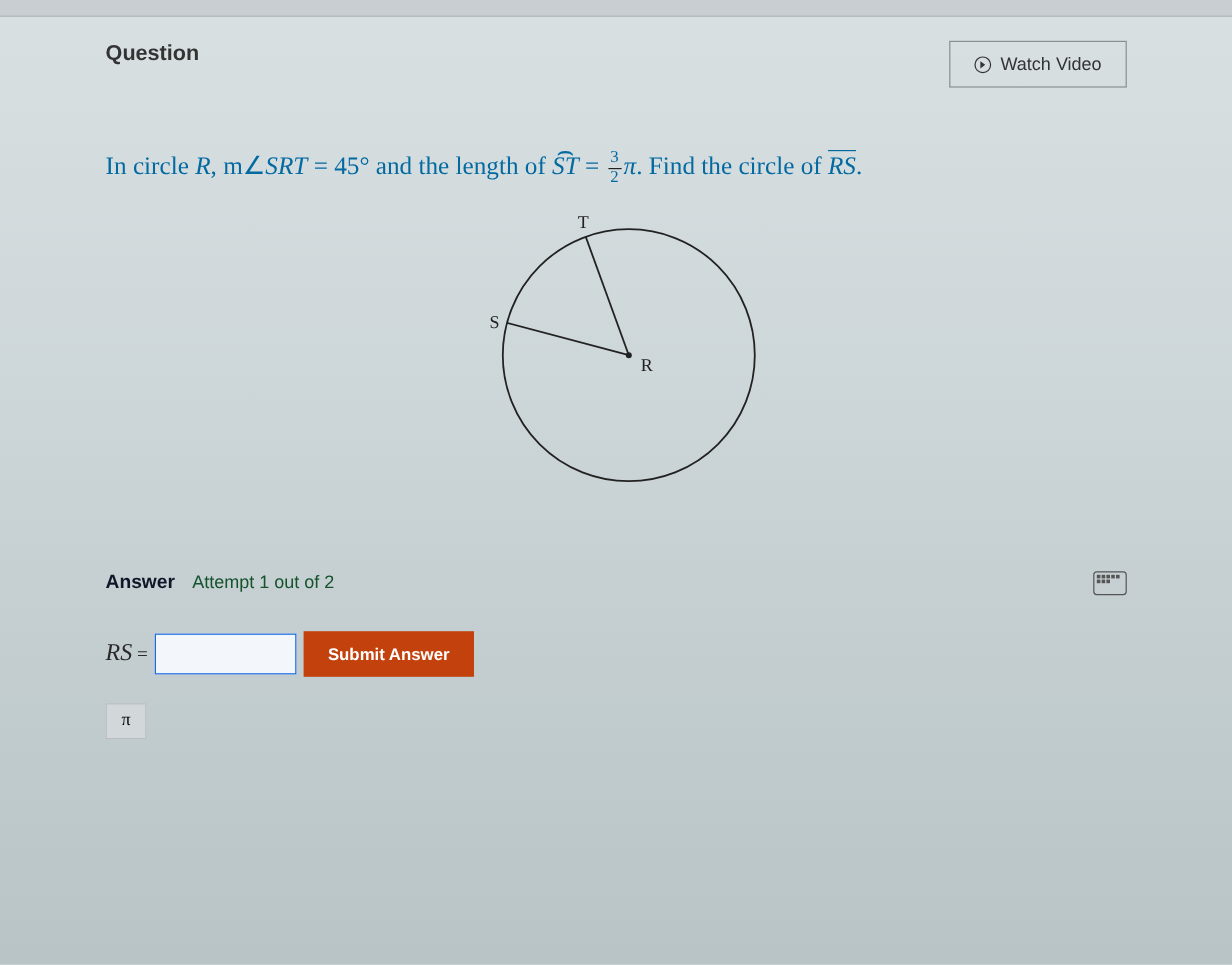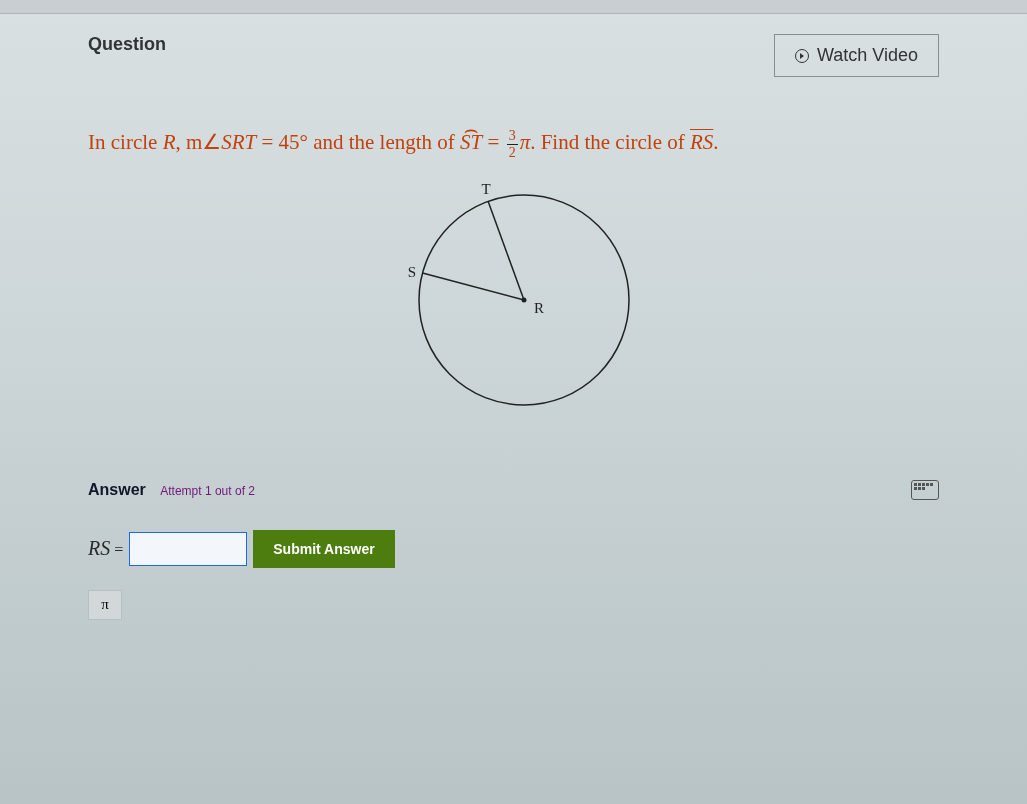--- a/index.html
+++ b/index.html
@@ -29,21 +29,21 @@
     font-family: -apple-system, Arial, sans-serif;
     font-weight: 700;
     font-size: 18px;
     color: #333;
   }
   .header-buttons { display: flex; gap: 14px; }
   .hbtn {
     border: 1px solid #8a8e92;
     background: transparent;
     font-family: -apple-system, Arial, sans-serif;
-    font-size: 18px;
+    font-size: 15px;
     color: #333;
     padding: 10px 20px;
     display: flex;
     align-items: center;
     gap: 8px;
     cursor: pointer;
   }
   .play-ico {
     width: 14px; height: 14px;
     border: 1.5px solid #333;
@@ -56,21 +56,21 @@
     content: "";
     display: block;
     width: 0; height: 0;
     border-left: 4px solid #333;
     border-top: 3px solid transparent;
     border-bottom: 3px solid transparent;
     margin-left: 1px;
   }
   .problem {
     font-size: 21px;
-    color: #c2410c;
+    color: #0369a1;
     line-height: 1.5;
   }
   .mi { font-style: italic; }
   .arc {
     position: relative;
     display: inline-block;
     padding-top: 2px;
   }
   .arc::before {
     content: "⌢";
@@ -100,21 +100,21 @@
   }
   .answer-row {
     display: flex;
     justify-content: space-between;
     align-items: center;
     margin-bottom: 30px;
     font-family: -apple-system, Arial, sans-serif;
   }
   .answer-label { font-size: 16px; }
   .answer-label b { font-weight: 700; color: #0f172a; }
-  .attempt { color: #701a75; margin-left: 10px; font-size: 12px; }
+  .attempt { color: #14532d; margin-left: 10px; font-size: 15px; }
   .kbd-ico {
     width: 28px; height: 20px;
     border: 1.5px solid #555;
     border-radius: 3px;
     display: flex;
     flex-wrap: wrap;
     padding: 2px;
     gap: 1px;
     align-content: flex-start;
     cursor: pointer;
@@ -130,21 +130,21 @@
   .ans-input {
     width: 118px;
     height: 34px;
     border: 1.5px solid #1b6ae0;
     background: #f3f7fb;
     font-size: 16px;
     padding: 4px 6px;
     outline: none;
   }
   .submit {
-    background: #4d7c0f;
+    background: #c2410c;
     color: #fff;
     border: none;
     font-family: -apple-system, Arial, sans-serif;
     font-weight: 600;
     font-size: 14px;
     padding: 11px 20px;
     cursor: pointer;
   }
   .pi-btn {
     width: 34px; height: 30px;

